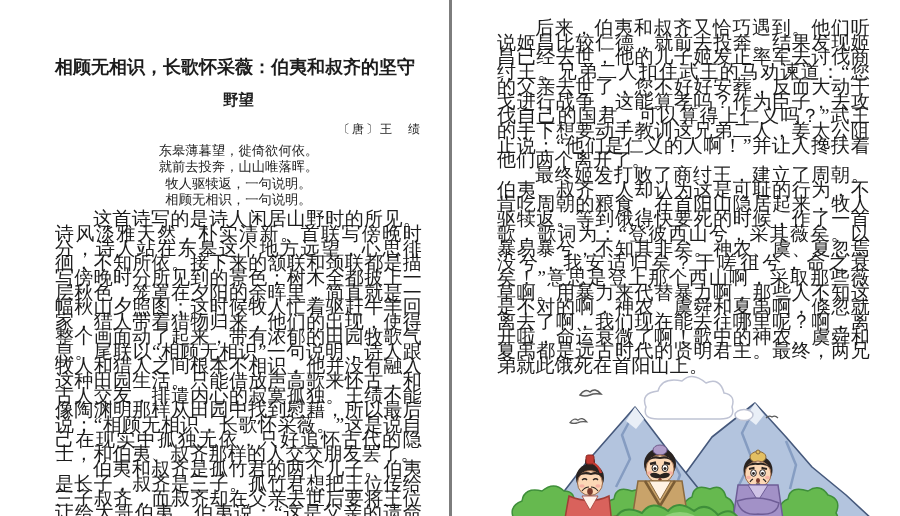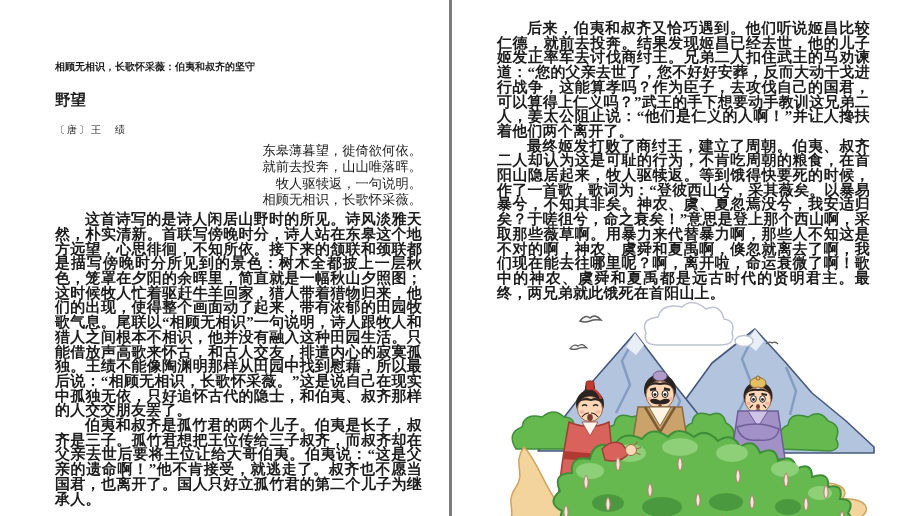--- a/index.html
+++ b/index.html
@@ -4,42 +4,42 @@
 <style>
   html,body{margin:0;padding:0;}
   body{
     width:900px;height:516px;background:#ffffff;position:relative;overflow:hidden;
     font-family:"Liberation Serif","DejaVu Serif",serif;color:#1c1c1c;
   }
   .page{position:absolute;top:0;height:516px;box-sizing:border-box;background:#ffffff;}
   .page-left{left:0;width:449px;padding:57px 27px 0 55px;}
   .page-right{left:452px;width:448px;padding:21px 30px 0 45px;}
   .divider{position:absolute;left:449px;top:0;width:3px;height:516px;background:#7d7d7d;}
-  .article-title{font-size:10px;font-weight:bold;margin:0 0 13px 0;line-height:20px;white-space:nowrap;}
-  .poem-title{font-size:15.5px;font-weight:bold;text-align:left;margin:0 0 11px 0;line-height:20px;}
-  .poem-author{font-size:10px;text-align:left;margin:0 0 5px 0;line-height:17px;letter-spacing:2px;}
+  .article-title{font-size:18px;font-weight:bold;margin:0 0 13px 0;line-height:20px;white-space:nowrap;}
+  .poem-title{font-size:15.5px;font-weight:bold;text-align:center;margin:0 0 11px 0;line-height:20px;}
+  .poem-author{font-size:12px;text-align:right;margin:0 0 5px 0;line-height:17px;letter-spacing:2px;}
   .poem{margin:0 0 4px 0;}
-  .poem-line{font-size:13.3px;text-align:right;line-height:16.3px;}
-  p.body{font-size:15px;line-height:14.7px;text-align:justify;text-indent:2em;margin:0;
-         letter-spacing:0.2px;font-weight:bold;}
+  .poem-line{font-size:13.3px;text-align:center;line-height:16.3px;}
+  p.body{font-size:19px;line-height:14.7px;text-align:justify;text-indent:2em;margin:0;
+         letter-spacing:0.2px;}
   .illustration-wrap{margin:1px 0 0 -7px;}
   svg{display:block;}
 </style>
 </head>
 <body>
 
 <div class="page page-left">
   <h1 class="article-title">相顾无相识，长歌怀采薇：伯夷和叔齐的坚守</h1>
   <h2 class="poem-title">野望</h2>
   <div class="poem-author">〔唐〕王　绩</div>
   <div class="poem">
     <div class="poem-line">东皋薄暮望，徙倚欲何依。</div>
     <div class="poem-line">就前去投奔，山山唯落晖。</div>
     <div class="poem-line">牧人驱犊返，一句说明。</div>
-    <div class="poem-line">相顾无相识，长歌怀采薇。</div>
+    <div class="poem-line">相顾无相识，一句说明。</div>
   </div>
   <p class="body">这首诗写的是诗人闲居山野时的所见。诗风淡雅天然，朴实清新。首联写傍晚时分，诗人站在东皋这个地方远望，心思徘徊，不知所依。接下来的颔联和颈联都是描写傍晚时分所见到的景色：树木全都披上一层秋色，笼罩在夕阳的余晖里，简直就是一幅秋山夕照图；这时候牧人忙着驱赶牛羊回家，猎人带着猎物归来，他们的出现，使得整个画面动了起来，带有浓郁的田园牧歌气息。尾联以“相顾无相识”一句说明，诗人跟牧人和猎人之间根本不相识，他并没有融入这种田园生活。只能借放声高歌来怀古，和古人交友，排遣内心的寂寞孤独。王绩不能像陶渊明那样从田园中找到慰藉，所以最后说：“相顾无相识，长歌怀采薇。”这是说自己在现实中孤独无依，只好追怀古代的隐士，和伯夷、叔齐那样的人交交朋友罢了。</p>
   <p class="body">伯夷和叔齐是孤竹君的两个儿子。伯夷是长子，叔齐是三子。孤竹君想把王位传给三子叔齐，而叔齐却在父亲去世后要将王位让给大哥伯夷。伯夷说：“这是父亲的遗命啊！”他不肯接受，就逃走了。叔齐也不愿当国君，也离开了。国人只好立孤竹君的第二个儿子为继承人。</p>
 </div>
 
 <div class="divider"></div>
 
 <div class="page page-right">
   <p class="body">后来，伯夷和叔齐又恰巧遇到。他们听说姬昌比较仁德，就前去投奔。结果发现姬昌已经去世，他的儿子姬发正率军去讨伐商纣王。兄弟二人扣住武王的马劝谏道：“您的父亲去世了，您不好好安葬，反而大动干戈进行战争，这能算孝吗？作为臣子，去攻伐自己的国君，可以算得上仁义吗？”武王的手下想要动手教训这兄弟二人，姜太公阻止说：“他们是仁义的人啊！”并让人搀扶着他们两个离开了。</p>
   <p class="body">最终姬发打败了商纣王，建立了周朝。伯夷、叔齐二人却认为这是可耻的行为，不肯吃周朝的粮食，在首阳山隐居起来，牧人驱犊返。等到饿得快要死的时候，作了一首歌，歌词为：“登彼西山兮，采其薇矣。以暴易暴兮，不知其非矣。神农、虞、夏忽焉没兮，我安适归矣？于嗟徂兮，命之衰矣！”意思是登上那个西山啊，采取那些薇草啊。用暴力来代替暴力啊，那些人不知这是不对的啊，神农、虞舜和夏禹啊，倏忽就离去了啊，我们现在能去往哪里呢？啊，离开啦，命运衰微了啊！歌中的神农、虞舜和夏禹都是远古时代的贤明君主。最终，两兄弟就此饿死在首阳山上。</p>

